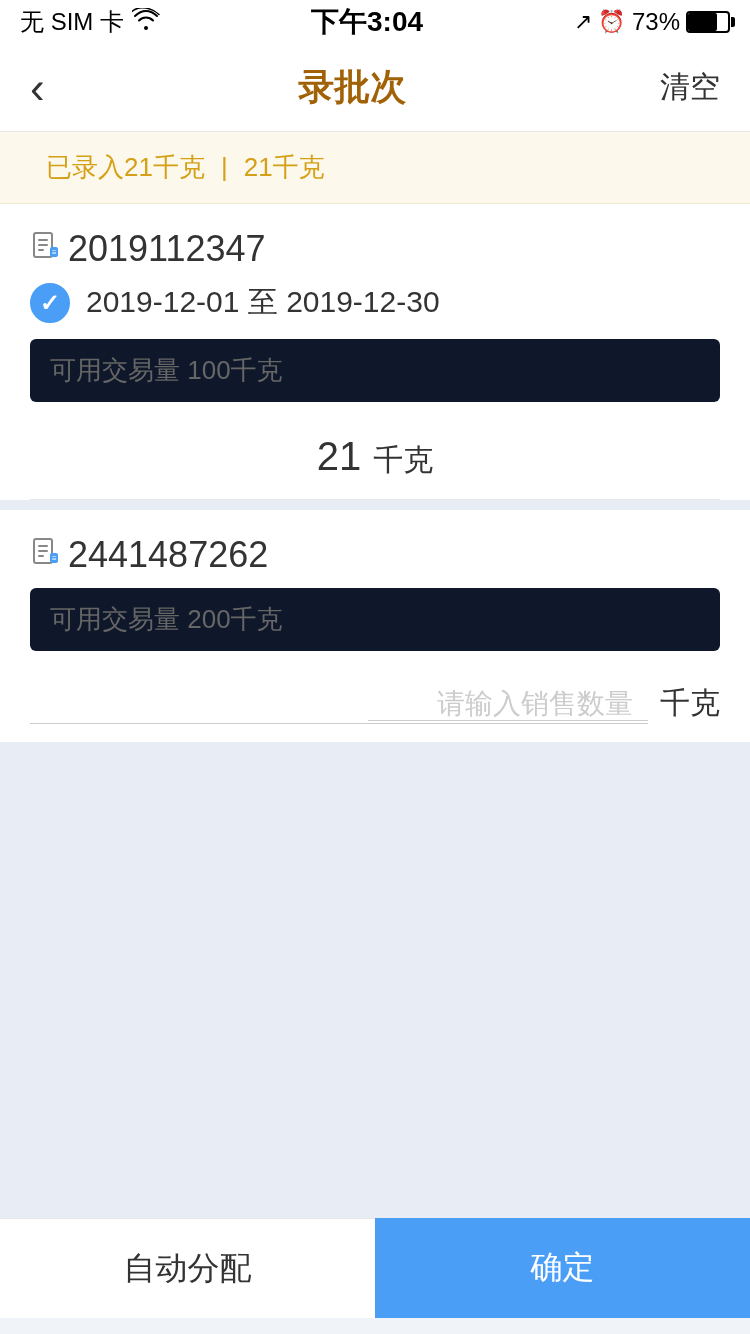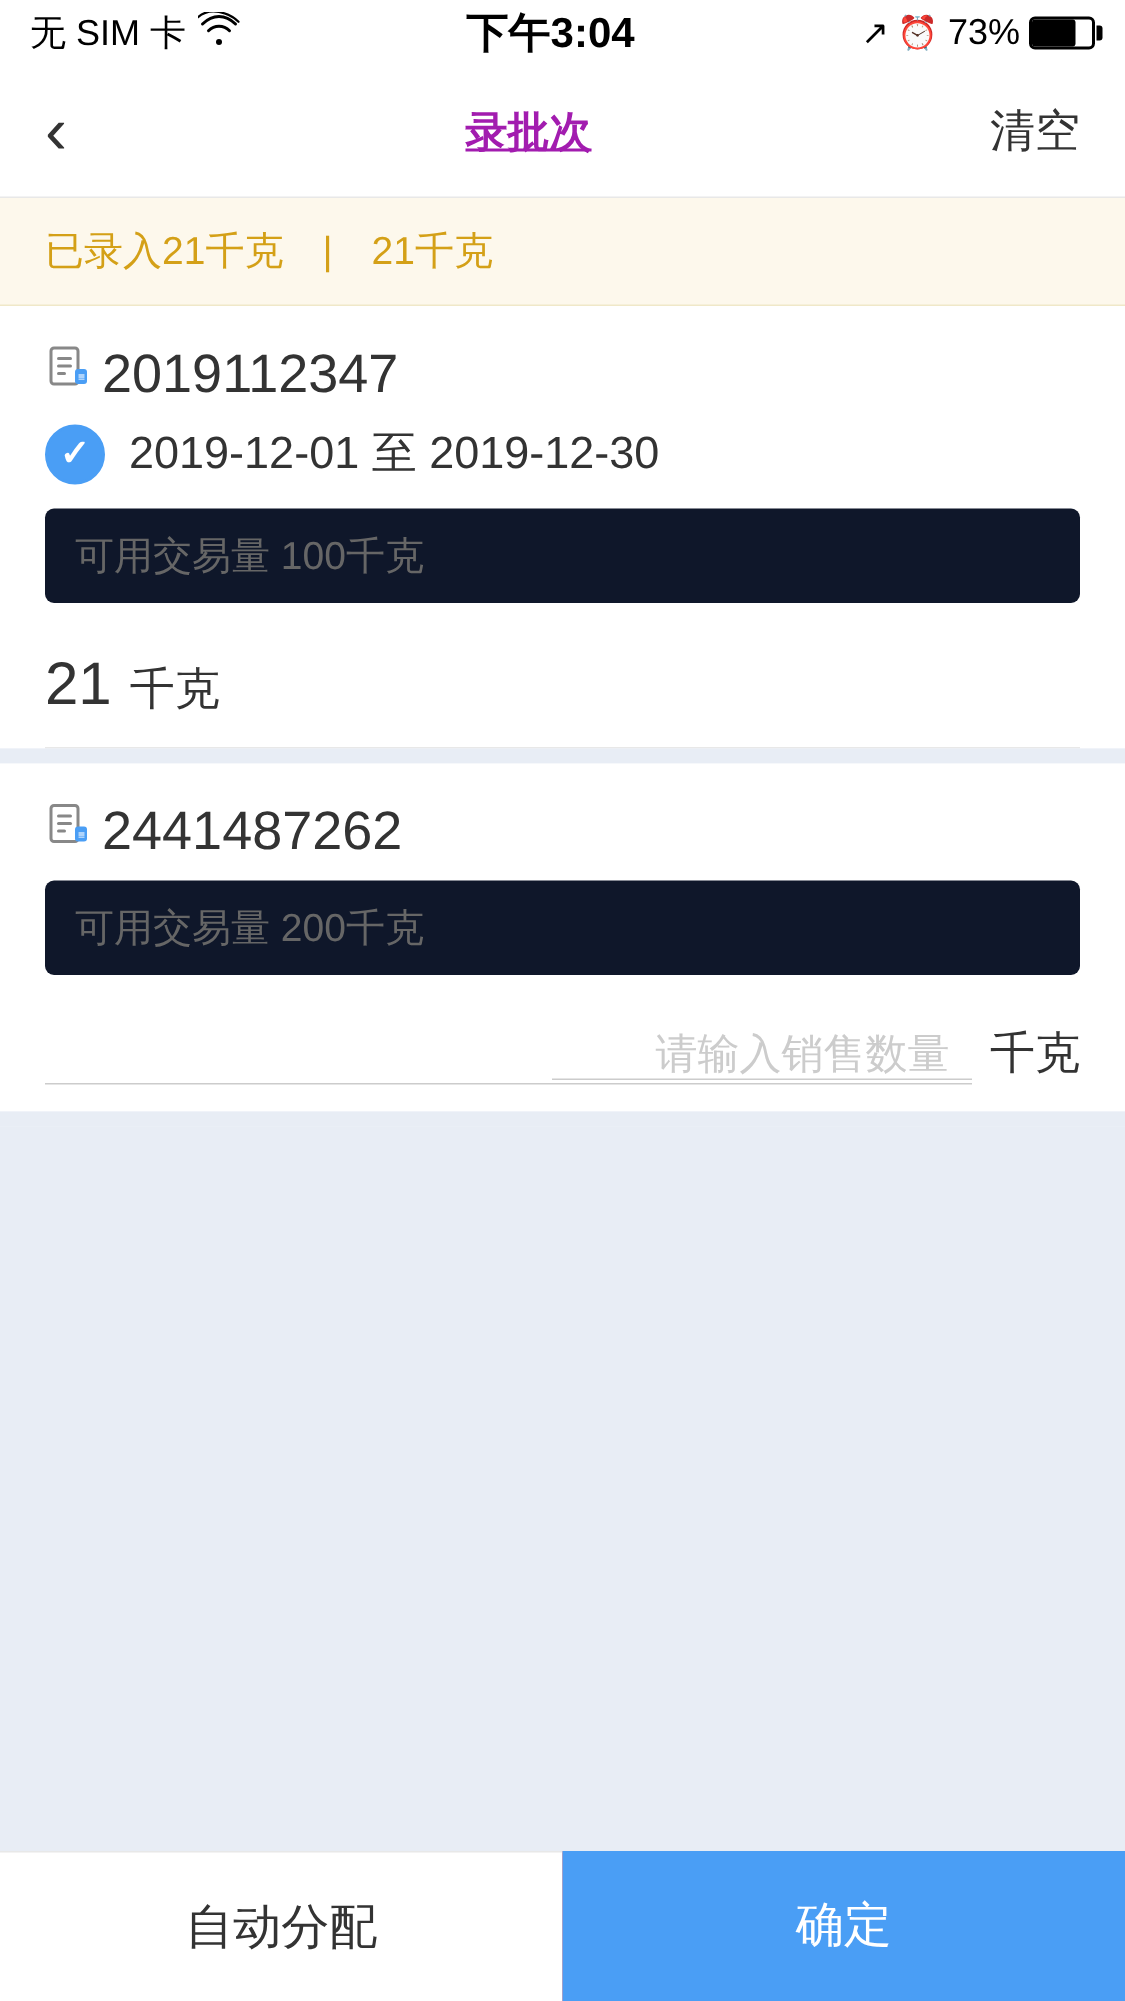--- a/index.html
+++ b/index.html
@@ -77,38 +77,37 @@
       justify-content: space-between;
       padding: 0 30px;
       border-bottom: 1px solid #e8e8e8;
     }
     .nav-back {
       font-size: 36px;
       color: #333;
       cursor: pointer;
     }
     .nav-title {
-      font-size: 28px;
+      font-size: 36px;
       font-weight: 600;
-      color: #a21caf;
-      text-decoration: underline;
+      color: #a16207;
     }
     .nav-clear {
       font-size: 30px;
       color: #333;
       cursor: pointer;
     }
 
     
     .info-banner {
       background: #fdf8ec;
-      padding: 18px 30px;
-      display: flex;
-      align-items: center;
-      gap: 10px;
+      padding: 18px 46px;
+      display: flex;
+      align-items: center;
+      gap: 0;
       border-bottom: 1px solid #f0e8c8;
     }
     .info-text-orange {
       color: #d4a017;
       font-size: 26px;
     }
     .info-divider {
       color: #d4a017;
       margin: 0 16px;
       font-size: 26px;
@@ -179,21 +178,21 @@
       border-radius: 6px;
       padding: 14px 20px;
       margin: 0 0 16px 0;
       font-size: 26px;
       color: #666;
     }
 
     .amount-row {
       display: flex;
       align-items: baseline;
-      justify-content: flex-start;
+      justify-content: center;
       padding: 16px 0 18px 0;
       border-bottom: 1px solid #e8e8e8;
       gap: 12px;
     }
 
     .amount-value {
       font-size: 40px;
       color: #333;
       font-weight: 400;
     }
@@ -243,21 +242,21 @@
     
     .bottom-area {
       background: #e8edf5;
       flex: 1;
       min-height: 500px;
     }
 
     
     .bottom-bar {
       position: fixed;
-      bottom: 0;
+      bottom: 16px;
       left: 0;
       width: 750px;
       height: 100px;
       display: flex;
       background: #ef4444;
     }
 
     .btn-auto {
       flex: 1;
       display: flex;

